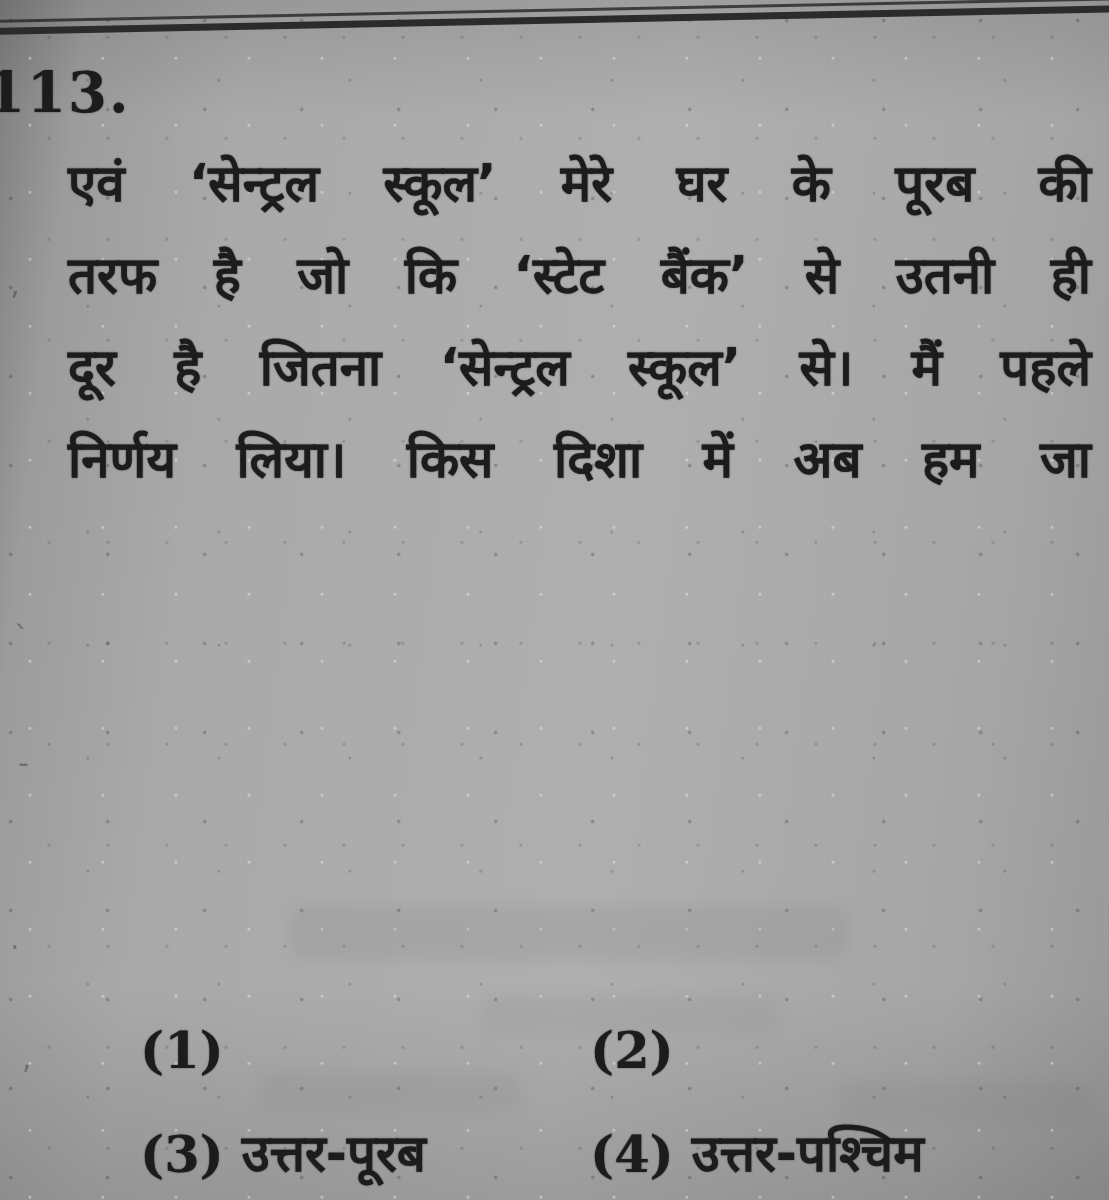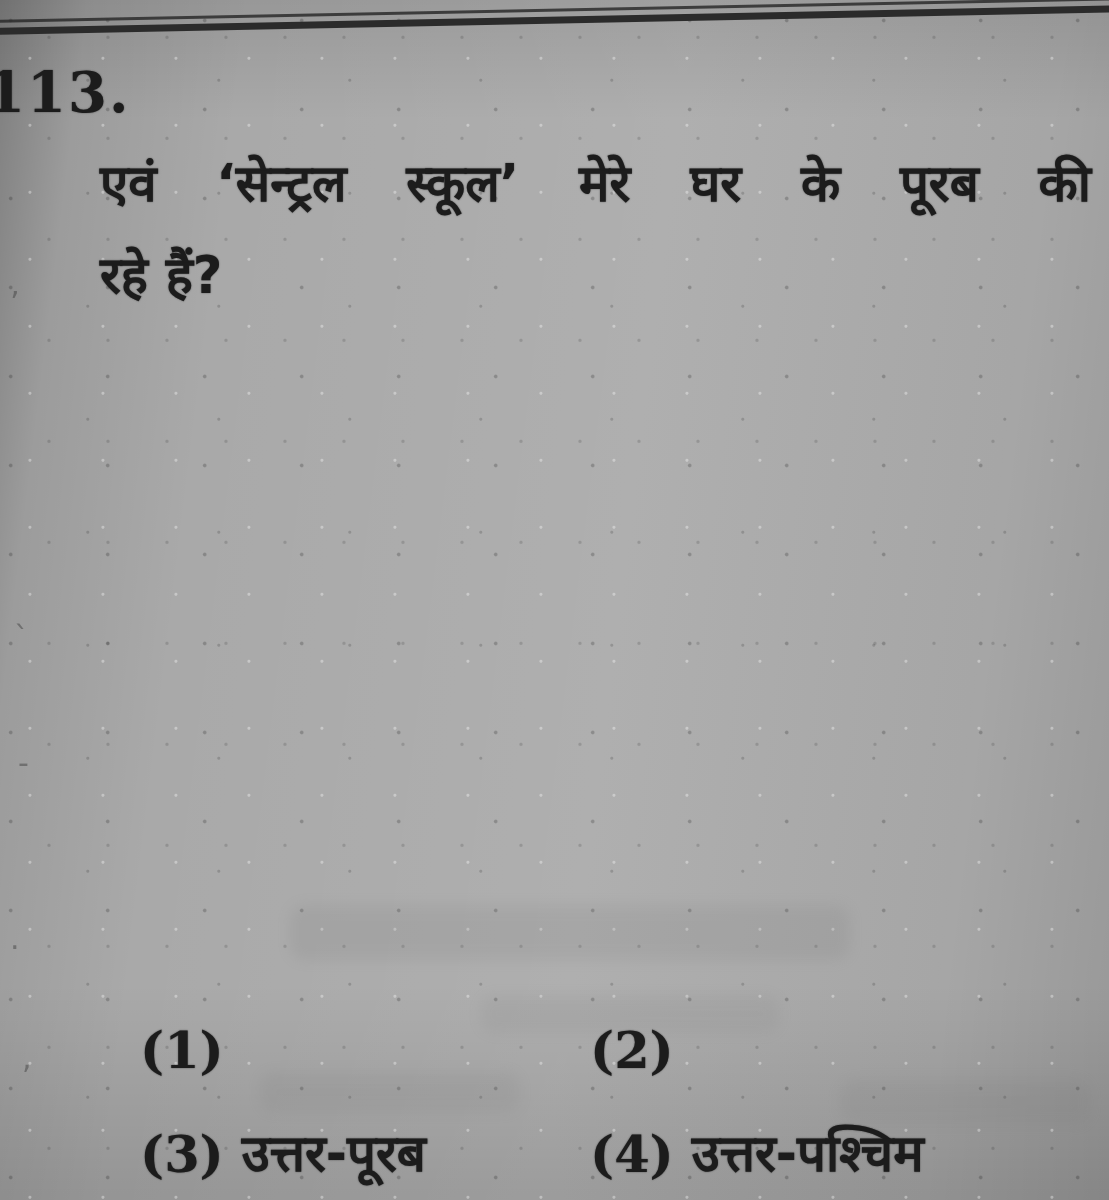--- a/index.html
+++ b/index.html
@@ -62,21 +62,21 @@
 
   
   .question {
     position: absolute; top: 46px; left: 0; right: 0;
     font-size: 51px; font-weight: bold;
     text-shadow: 0 0 1.6px rgba(15,15,15,0.65);
   }
   .q-line {
     position: relative;
     height: 92px; line-height: 92px;
-    padding-left: 100px; padding-right: 18px;
+    padding-left: 68px; padding-right: 18px;
     text-align: justify; text-align-last: justify;
     white-space: nowrap;
   }
   .q-line.first { padding-left: 118px; }
   .q-line.last  { text-align-last: left; }
   .q-num {
     position: absolute; left: -14px; top: 0;
     font-family: "DejaVu Serif", serif;
     font-size: 56px; letter-spacing: 2px;
   }
@@ -115,21 +115,23 @@
   <span class="margin-mark mm2">`</span>
   <span class="margin-mark mm3">-</span>
   <span class="margin-mark mm4">·</span>
   <span class="margin-mark mm5">,</span>
 
   <div class="question">
     <div class="q-line first">
       <span class="q-num">113.</span>
     </div>
     <div class="q-line">एवं ‘सेन्ट्रल स्कूल’ मेरे घर के पूरब की</div>
-    <div class="q-line last">रहे हैं?</div>
+    <div class="q-line">तरफ है जो कि ‘स्टेट बैंक’ से उतनी ही</div>
+    <div class="q-line">दूर है जितना ‘सेन्ट्रल स्कूल’ से। मैं पहले</div>
+    <div class="q-line">निर्णय लिया। किस दिशा में अब हम जा</div>
   </div>
 
   <div class="options">
     <div class="opt-row">
       <div class="option col1">
         <span class="opt-num">(1)</span>
       </div>
       <div class="option col2">
         <span class="opt-num">(2)</span>
       </div>

